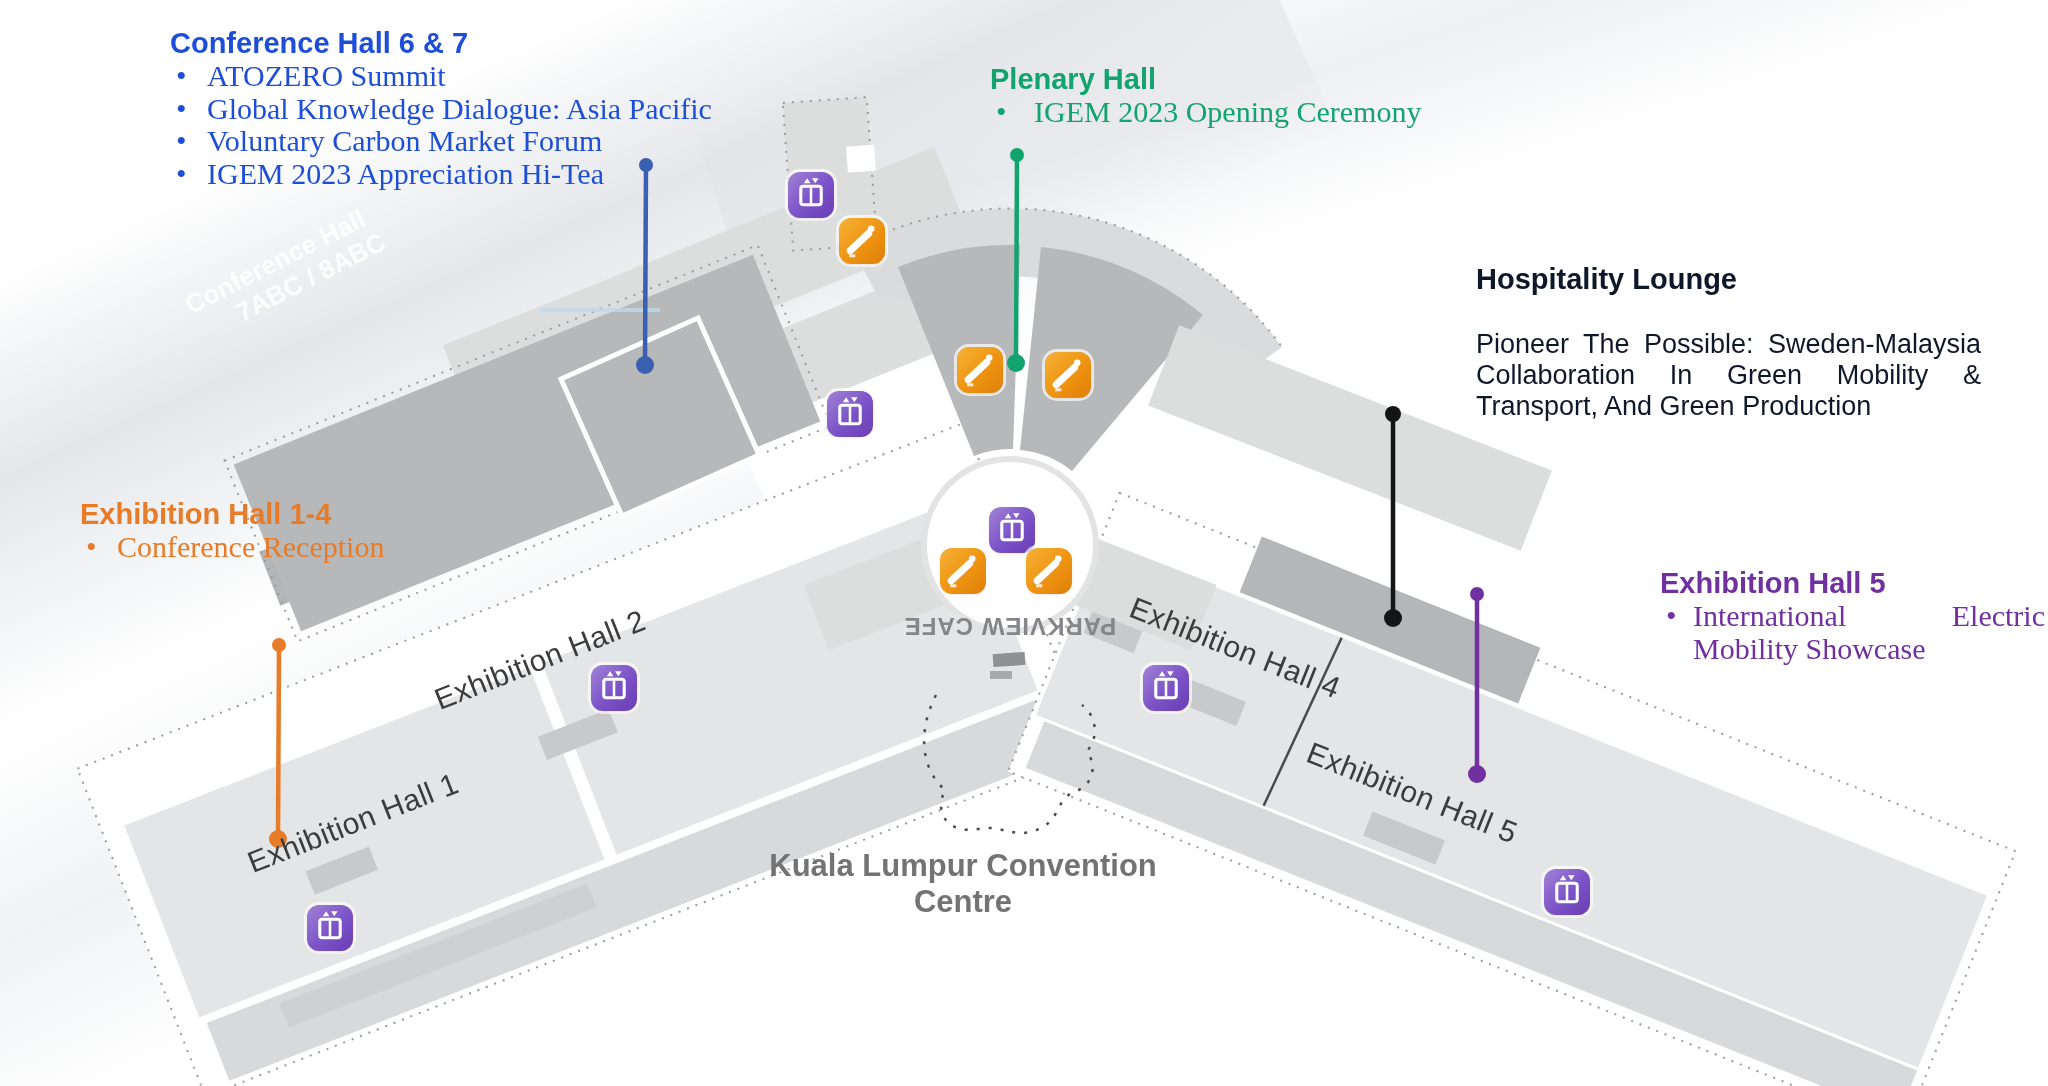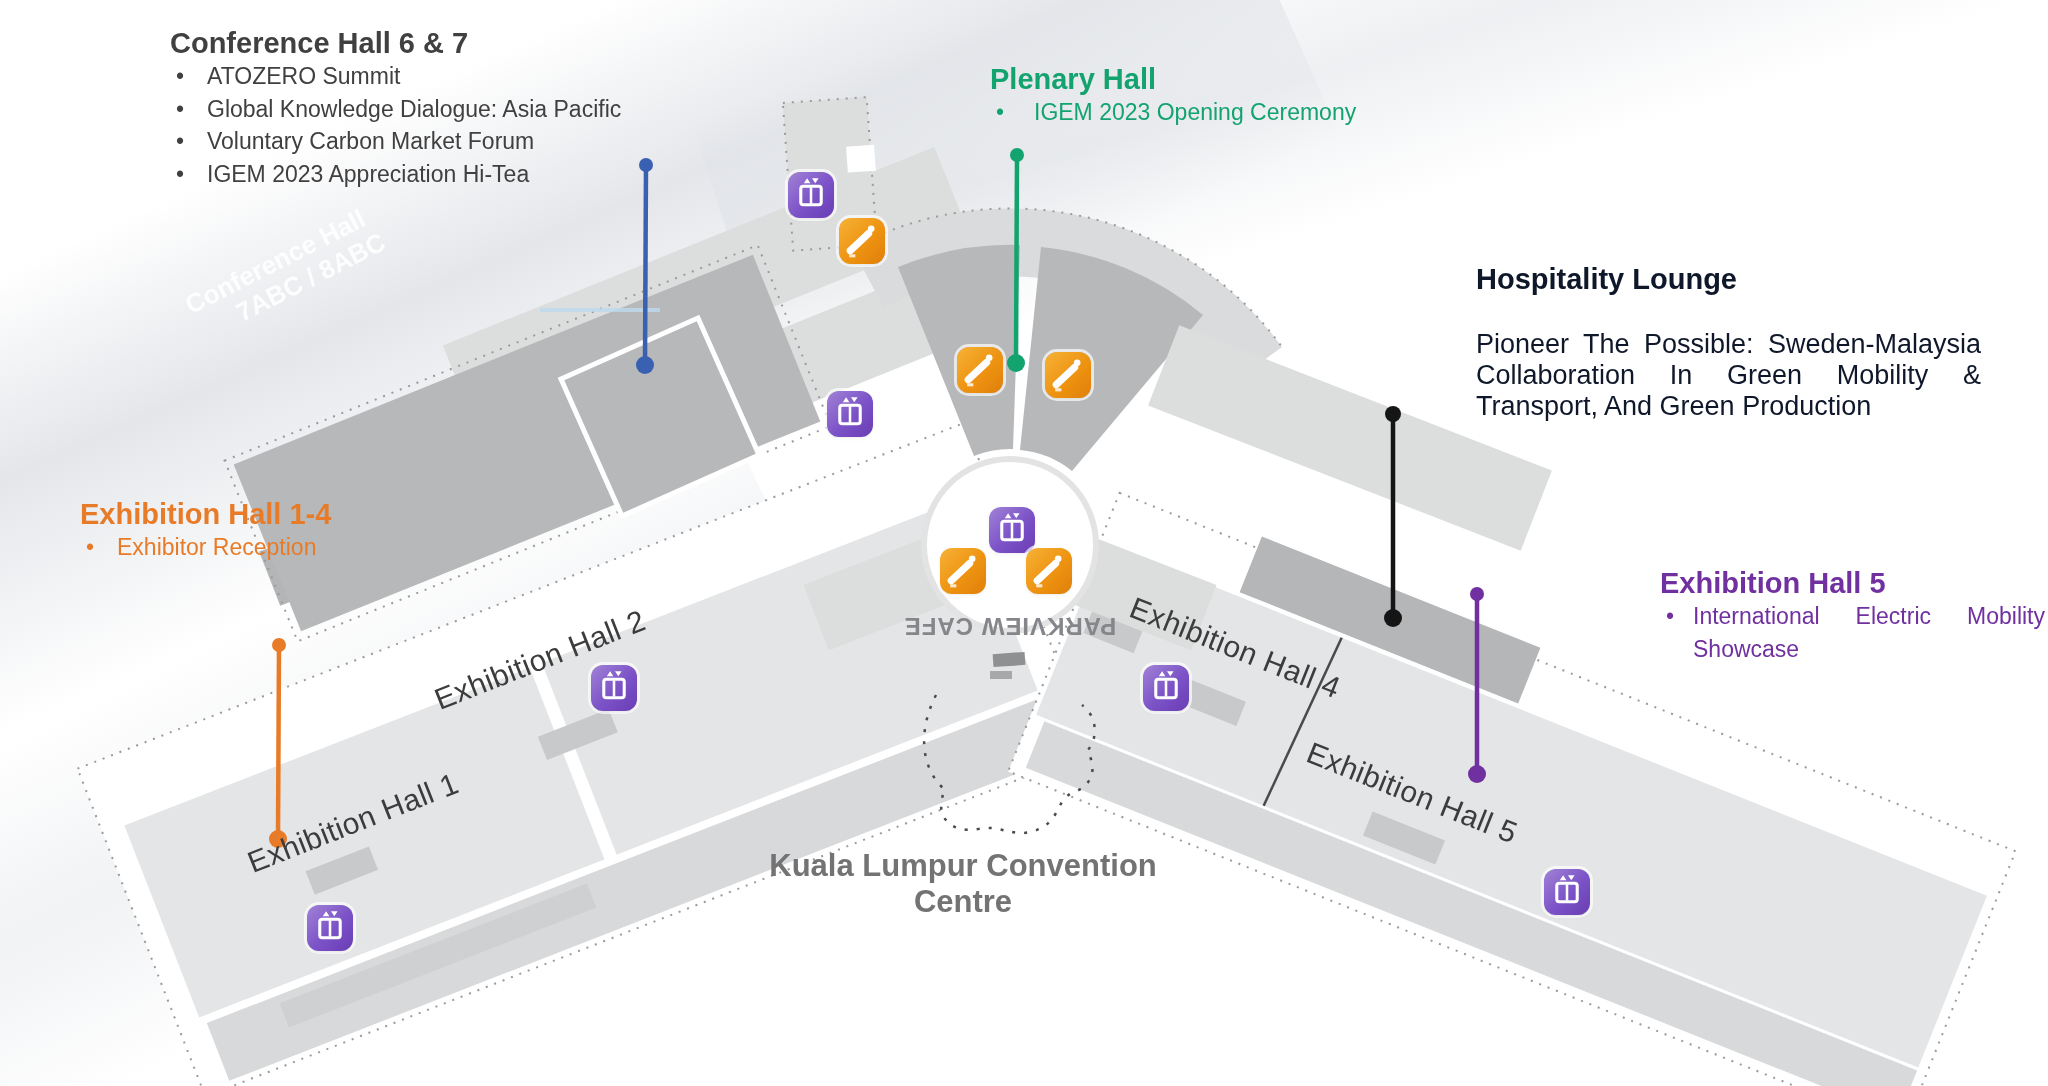--- a/index.html
+++ b/index.html
@@ -12,25 +12,25 @@
   .s2{left:700px;top:-120px;width:1500px;height:300px;transform:rotate(-18deg);
       background:linear-gradient(180deg,rgba(214,218,224,0) 0%,rgba(212,216,222,.4) 50%,rgba(214,218,224,0) 100%);}
   .s3{left:-250px;top:620px;width:1100px;height:360px;transform:rotate(-26deg);
       background:linear-gradient(180deg,rgba(216,220,226,0) 0%,rgba(214,218,224,.35) 50%,rgba(216,220,226,0) 100%);}
 
   svg.map{position:absolute;left:0;top:0;}
 
   
   .ann{position:absolute;}
   .ann h3{margin:0;font-size:29px;font-weight:bold;line-height:34px;}
-  .brow{position:relative;padding-left:37px;font-size:23px;line-height:32.5px;}
+  .brow{position:relative;padding-left:37px;font-size:30px;line-height:32.5px;font-family:Liberation Serif, serif;}
   .brow::before{content:"\2022";position:absolute;left:6px;top:0;}
   .ann-plenary .brow{padding-left:44px;}
   .just .jt{display:block;text-align:justify;}
-  .ann-conference{color:#404040;left:170px;top:26px;}
+  .ann-conference{color:#1d4ed8;left:170px;top:26px;}
   .ann-plenary{color:#13A36F;left:990px;top:62px;}
   .ann-hospitality{color:#0f172a;left:1476px;top:262px;width:505px;}
   .ann-hospitality .body{font-size:27px;line-height:31px;text-align:justify;margin-top:33px;}
   .ann-exh14{color:#E87B27;left:80px;top:497px;}
   .ann-exh5{color:#7030A0;left:1660px;top:566px;width:388px;}
   .ann-exh5 .brow{width:352px;padding-left:33px;box-sizing:content-box;}
 
   
   .mlabel{position:absolute;white-space:nowrap;color:#3c3c3c;font-size:30px;letter-spacing:.5px;
           transform:translate(-50%,-50%) rotate(var(--rot,0deg));}
@@ -244,21 +244,21 @@
     <div class="brow"><span class="jt">IGEM 2023 Opening Ceremony</span></div>
   </div>
 
   <div class="ann ann-hospitality">
     <h3>Hospitality Lounge</h3>
     <div class="body">Pioneer The Possible: Sweden-Malaysia Collaboration In Green Mobility &amp; Transport, And Green Production</div>
   </div>
 
   <div class="ann ann-exh14">
     <h3>Exhibition Hall 1-4</h3>
-    <div class="brow"><span class="jt">Exhibitor Reception</span></div>
+    <div class="brow"><span class="jt">Conference Reception</span></div>
   </div>
 
   <div class="ann ann-exh5 just">
     <h3>Exhibition Hall 5</h3>
     <div class="brow">
         <span class="jt">International Electric Mobility Showcase</span>
       </div>
   </div>
 
 </div>

